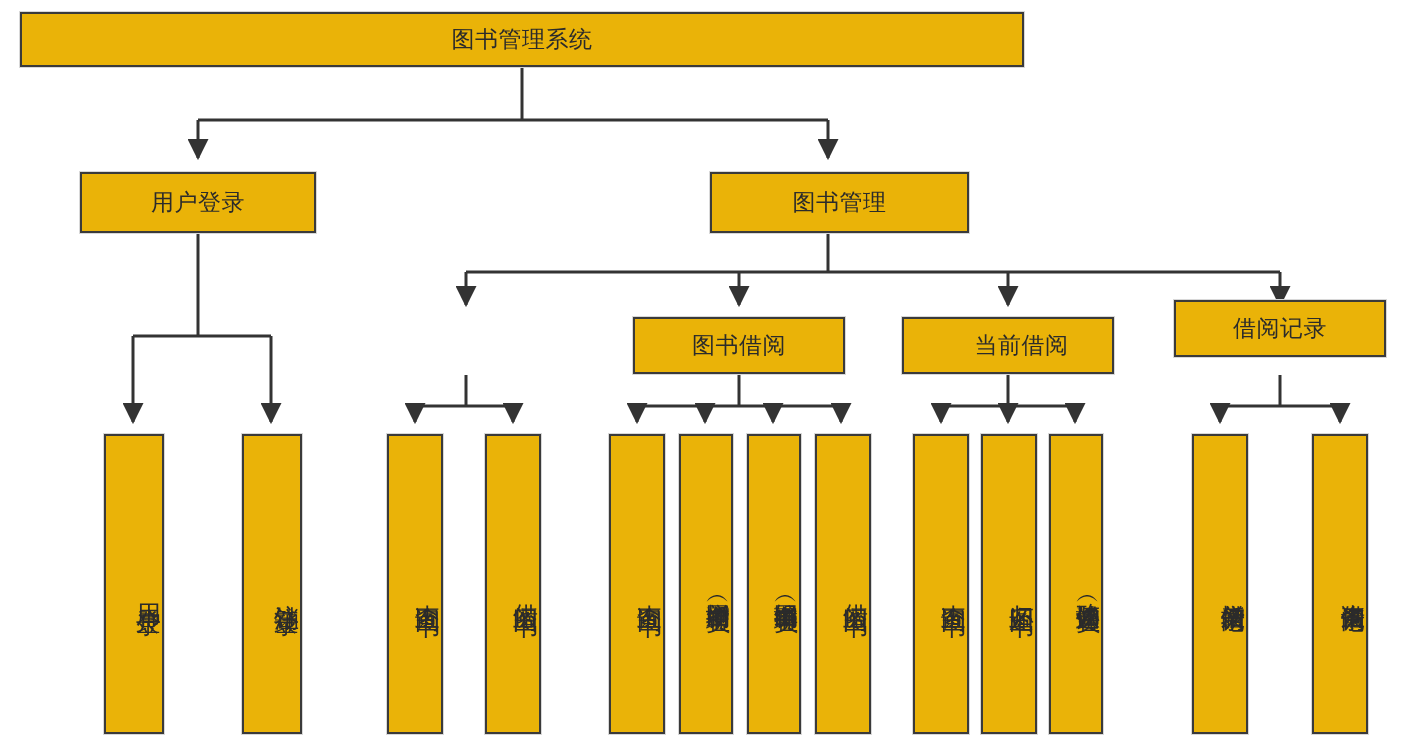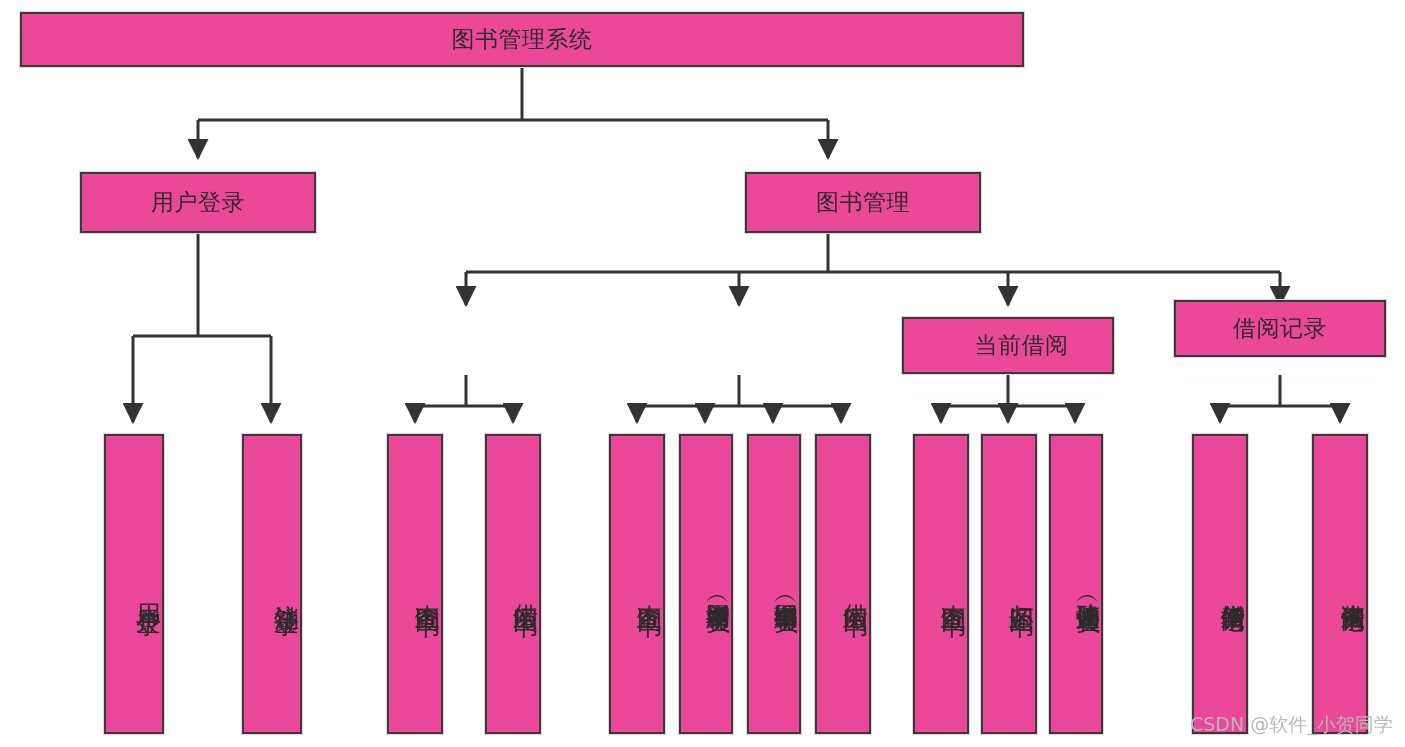--- a/index.html
+++ b/index.html
@@ -22,21 +22,21 @@
     position: absolute;
     left: 0;
     top: 0;
     width: 1405px;
     height: 747px;
     pointer-events: none;
   }
   .node {
     position: absolute;
     box-sizing: border-box;
-    background: #ec4899;
+    background: #eab308;
     border: 2px solid #3a3a3a;
     box-shadow: 0 0 0 1px #d8d8d8;
     display: flex;
     align-items: center;
     justify-content: center;
     color: #2b2b2b;
     letter-spacing: 0.5px;
   }
   .node-h {
     font-size: 23px;
@@ -119,22 +119,23 @@
       <path d="M 1280 375 L 1280 406"></path>
       <path d="M 1220 406 L 1340 406"></path>
       <path d="M 1220 406 L 1220 422" marker-end="url(#arrow)"></path>
       <path d="M 1340 406 L 1340 422" marker-end="url(#arrow)"></path>
     </g>
   </svg>
 
   <div class="node node-h" style="left:20px; top:12px; width:1004px; height:55px;">图书管理系统</div>
 
   <div class="node node-h" style="left:80px; top:172px; width:236px; height:61px;">用户登录</div>
-  <div class="node node-h" style="left:710px; top:172px; width:236px; height:61px;margin-left:35px;">图书管理</div>
+  <div class="node node-h" style="left:710px; top:172px; width:259px; height:61px;">图书管理</div>
 
+  <div class="node node-h" style="left:633px; top:317px; width:212px; height:57px;">图书借阅</div>
   <div class="node node-h" style="left:902px; top:317px; width:212px; height:57px;padding-left:27px;">当前借阅</div>
   <div class="node node-h" style="left:1174px; top:300px; width:212px; height:57px;">借阅记录</div>
 
   <div class="node node-v" style="left:104px; top:434px; width:60px; height:300px;">用户登录</div>
   <div class="node node-v" style="left:242px; top:434px; width:60px; height:300px;">注销登录</div>
 
   <div class="node node-v" style="left:387px; top:434px; width:56px; height:300px;">查询图书</div>
   <div class="node node-v" style="left:485px; top:434px; width:56px; height:300px;">借阅图书</div>
 
   <div class="node node-v" style="left:609px; top:434px; width:56px; height:300px;">查询图书</div>
@@ -142,15 +143,14 @@
   <div class="node node-v tight" style="left:747px; top:434px; width:54px; height:300px;">编辑图书（管理员）</div>
   <div class="node node-v" style="left:815px; top:434px; width:56px; height:300px;">借阅图书</div>
 
   <div class="node node-v" style="left:913px; top:434px; width:56px; height:300px;">查询图书</div>
   <div class="node node-v" style="left:981px; top:434px; width:56px; height:300px;">归还图书</div>
   <div class="node node-v tight" style="left:1049px; top:434px; width:54px; height:300px;">确认归还（管理员）</div>
 
   <div class="node node-v tight" style="left:1192px; top:434px; width:56px; height:300px;">新增借阅记录</div>
   <div class="node node-v tight" style="left:1312px; top:434px; width:56px; height:300px;">查询借阅记录</div>
 
-  <div class="watermark">CSDN @软件_小贺同学</div>
 
 </div>
 
 </body></html>

